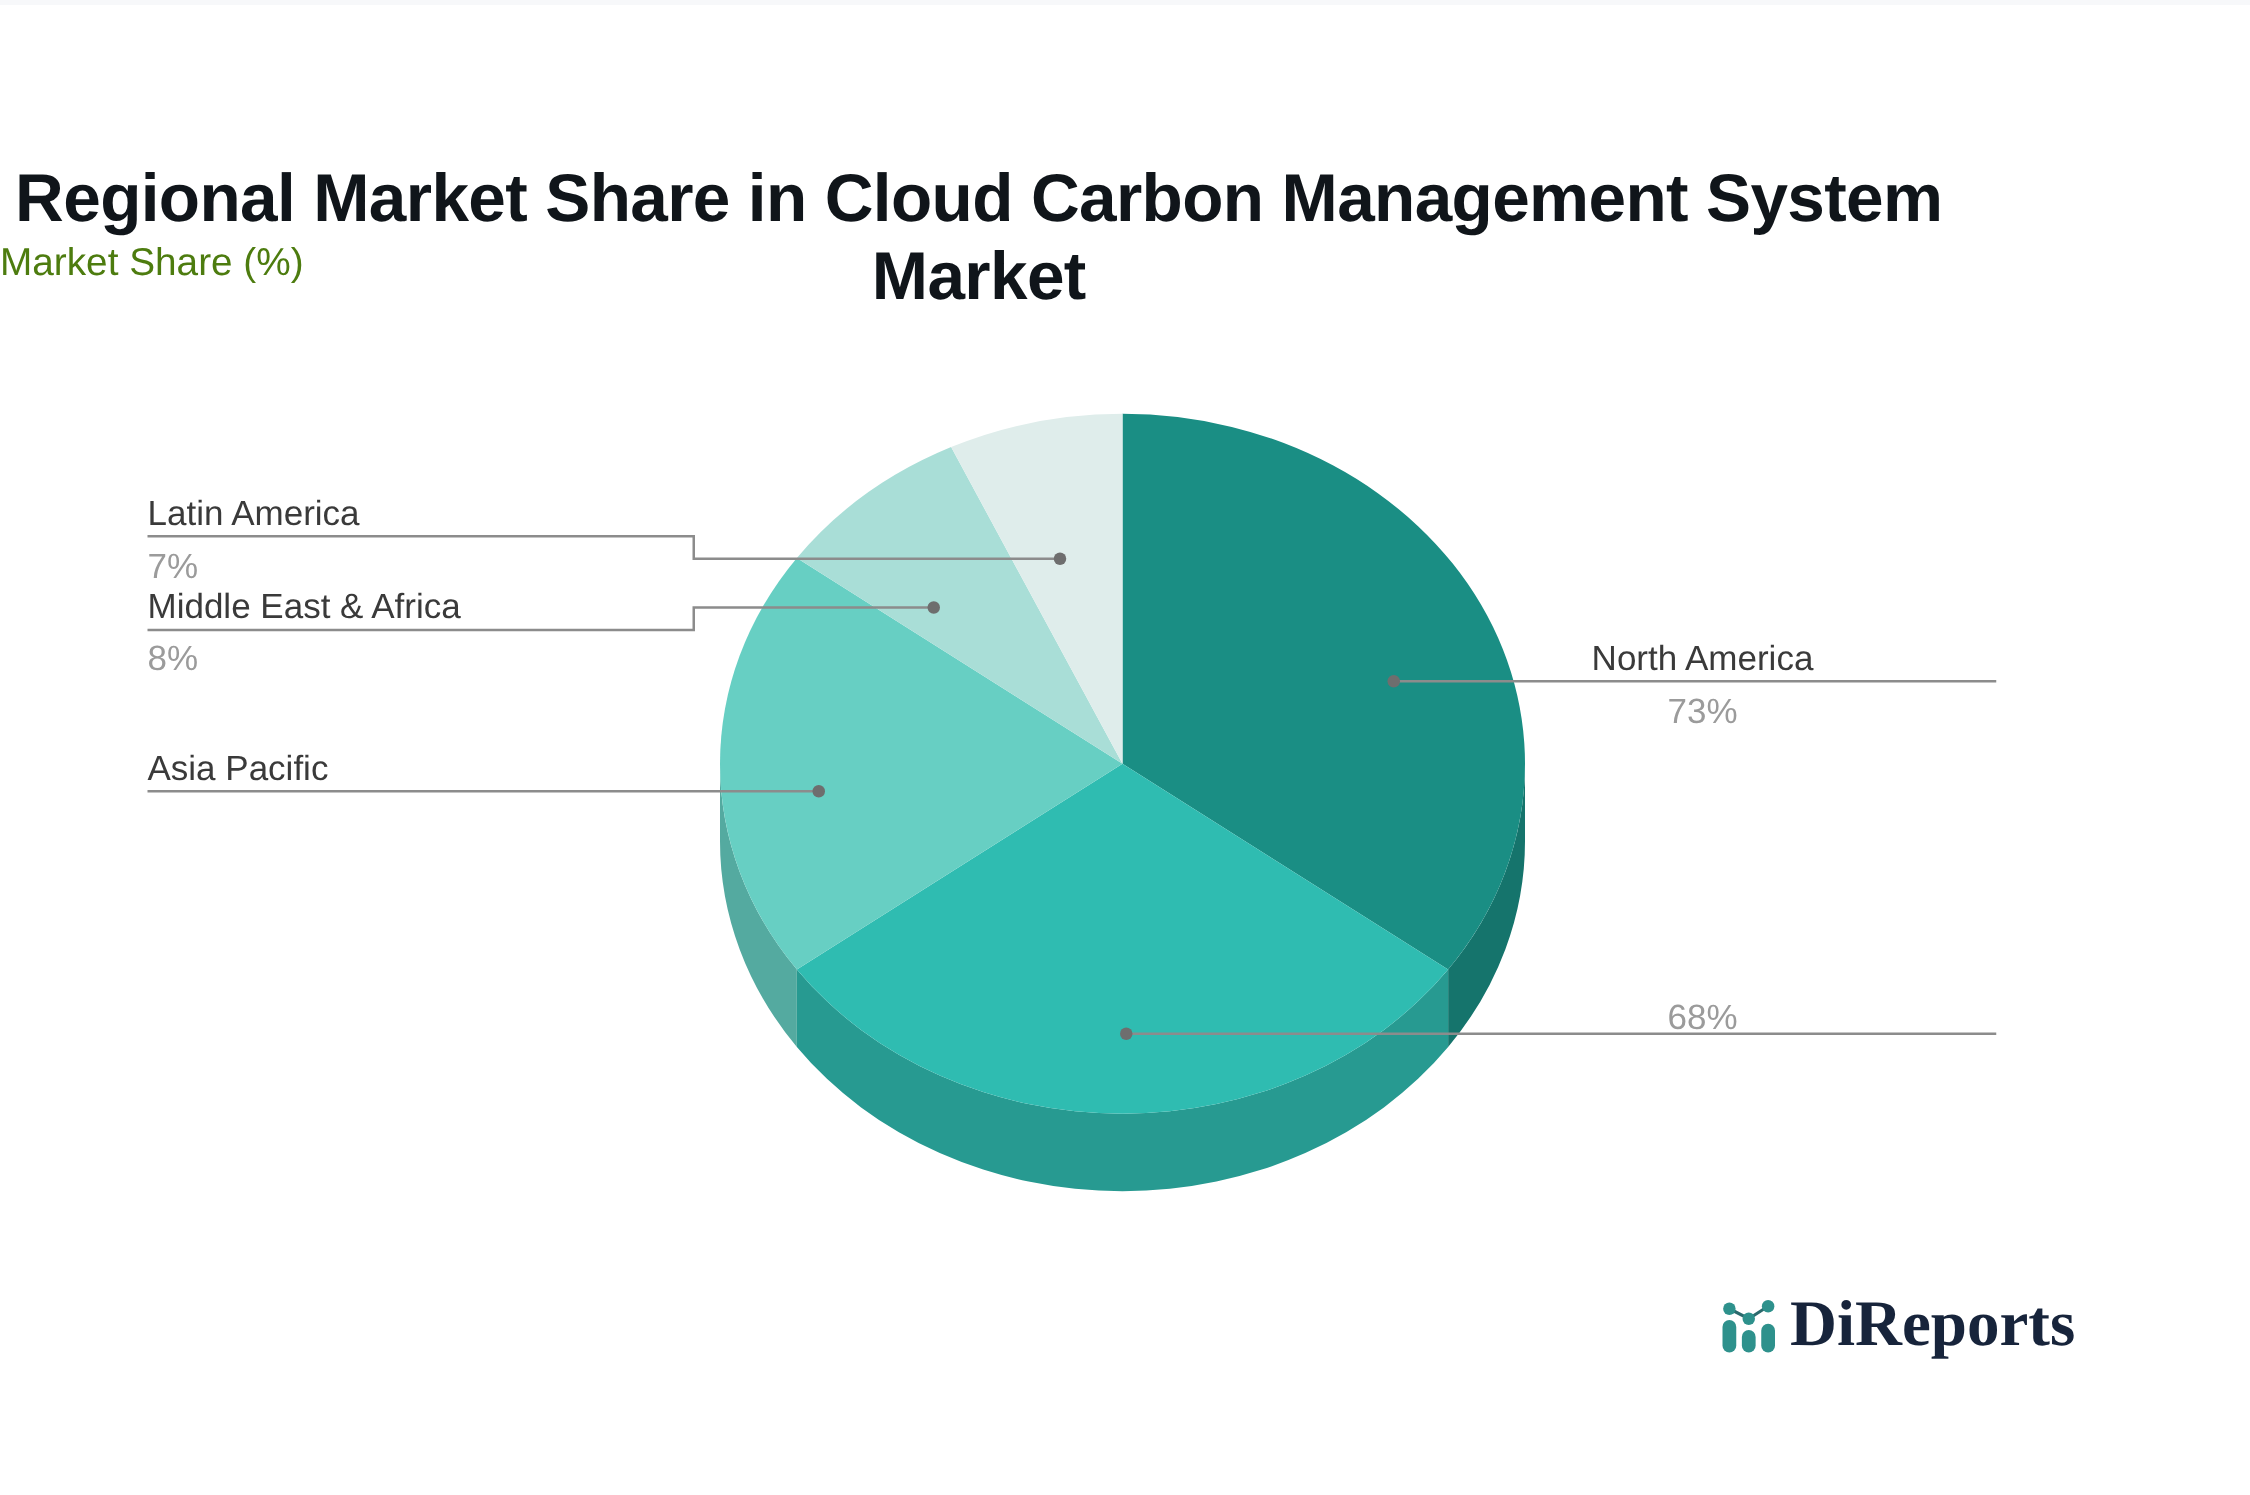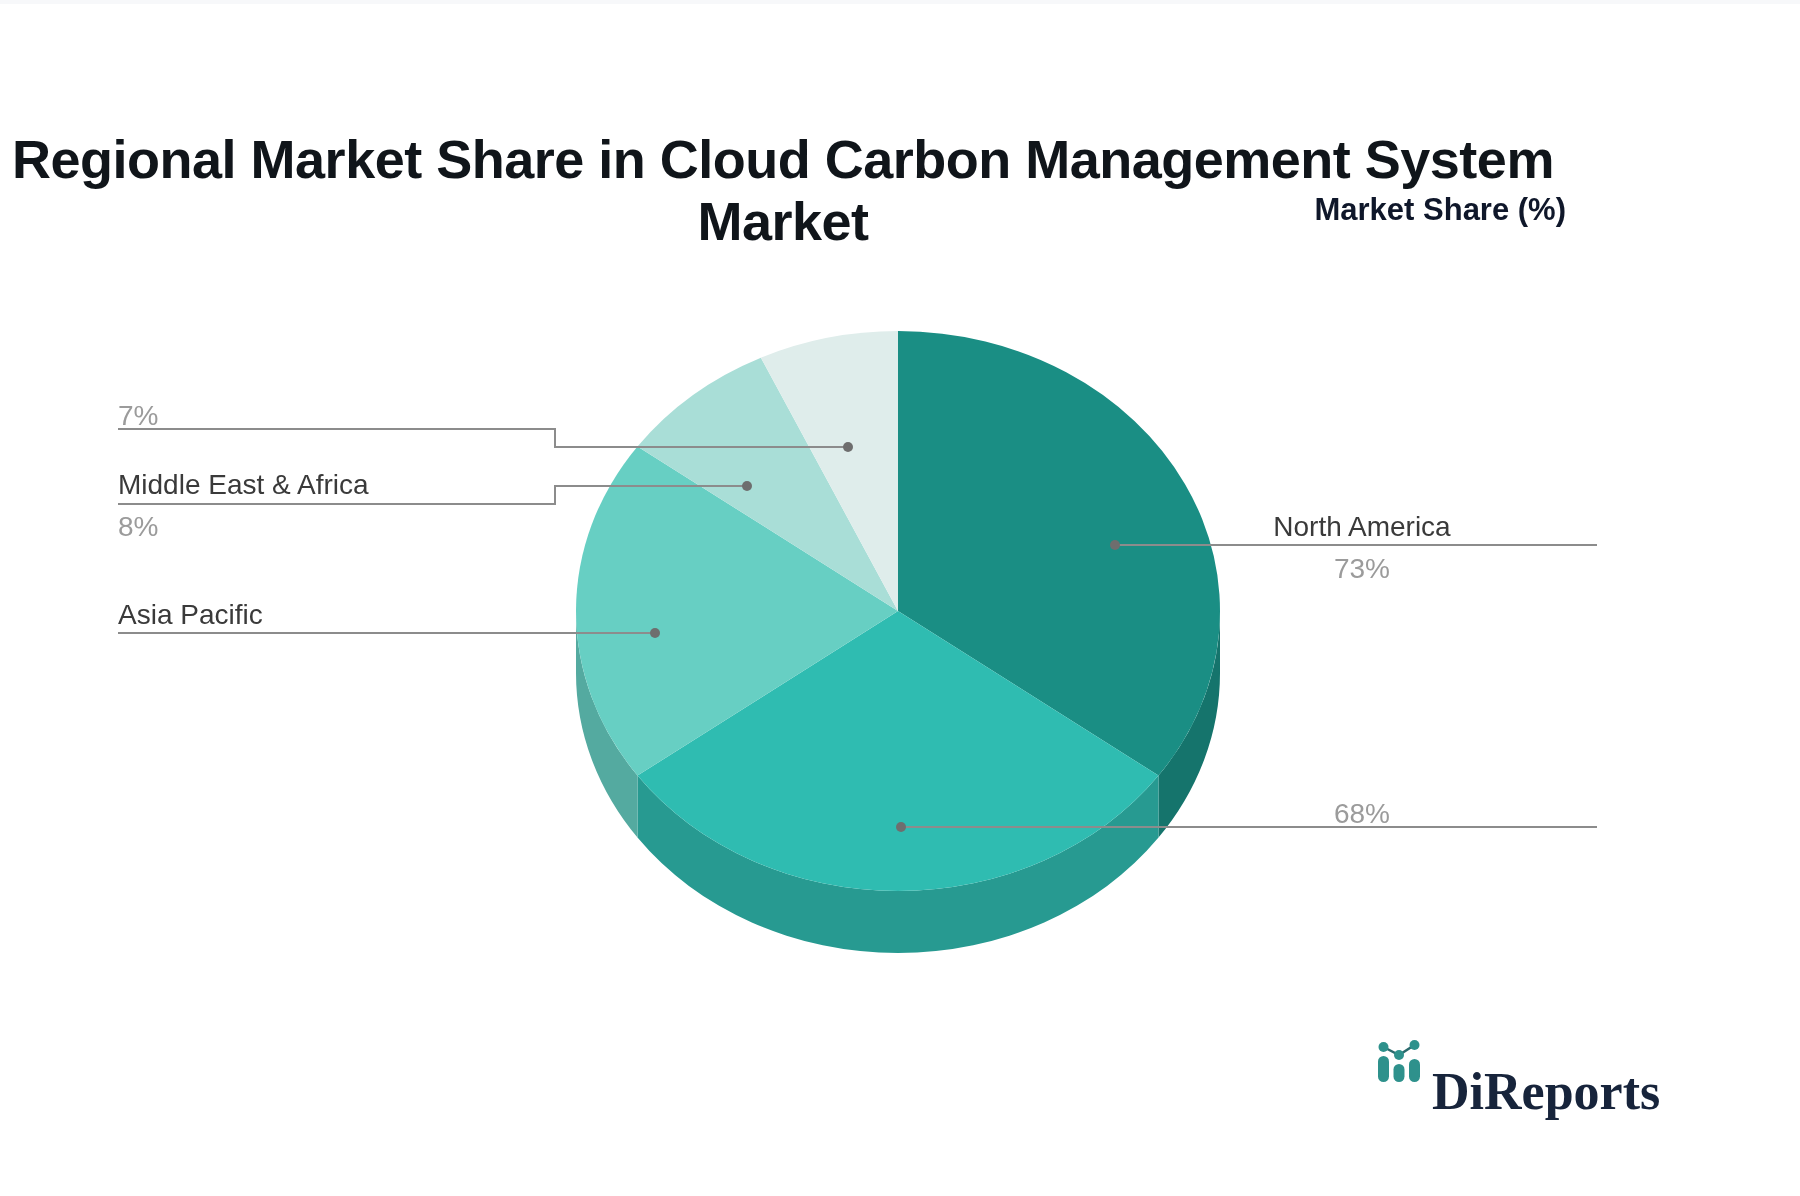--- a/index.html
+++ b/index.html
@@ -6,38 +6,38 @@
   body{
     width:1800px;height:1196px;position:relative;overflow:hidden;
     background:#ffffff;font-family:"Liberation Sans",sans-serif;
   }
   .top-strip{position:absolute;top:0;left:0;width:1800px;height:4px;background:#f7f8fa;}
   .chart-title{
     position:absolute;top:128px;left:0;width:1566px;text-align:center;
     font-size:54px;font-weight:700;color:#10151a;letter-spacing:-0.5px;
   }
   .chart-subtitle{
-    position:absolute;top:192px;left:0;width:1566px;text-align:right;
-    font-size:31px;font-weight:700;color:#0f172a;
+    position:absolute;top:192px;left:0;width:1566px;text-align:left;
+    font-size:31px;font-weight:400;color:#4d7c0f;
   }
   svg.chart-svg{position:absolute;top:0;left:0;width:1800px;height:1196px;}
   .co{position:absolute;width:470px;}
   .co .lbl{font-size:28px;line-height:37px;color:#3a3a3a;white-space:nowrap;}
   .co .val{font-size:28px;line-height:34px;color:#9b9b9b;margin-top:7px;}
   .co.right{text-align:center;}
   .co-na{right:203px;top:508px;}
   .co-eu{right:203px;top:790px;}
   .co-ap{left:118px;top:596px;}
   .co-mea{left:118px;top:466px;}
   .co-la{left:118px;top:392px;}
   .logo-icon{position:absolute;left:1376px;top:1038px;}
   .logo-text{
     position:absolute;left:1432px;top:1030px;
     font-family:"Liberation Serif",serif;font-weight:700;
-    font-size:52px;line-height:60px;color:#17243b;white-space:nowrap;margin-top:32px;
+    font-size:52px;line-height:60px;color:#17243b;white-space:nowrap;
   }
 </style>
 </head>
 <body>
 
 <div class="top-strip"></div>
 
 <div class="chart-title">Regional Market Share in Cloud Carbon Management System Market</div>
 <div class="chart-subtitle">Market Share (%)</div>
 
@@ -70,20 +70,21 @@
   <div class="val">68%</div>
 </div>
 <div class="co co-ap">
   <div class="lbl">Asia Pacific</div>
 </div>
 <div class="co co-mea">
   <div class="lbl">Middle East &amp; Africa</div>
   <div class="val">8%</div>
 </div>
 <div class="co co-la">
+  <div class="lbl">Latin America</div>
   <div class="val">7%</div>
 </div>
 
 <svg class="logo-icon" width="48" height="50" viewBox="0 0 48 50">
   <rect x="2" y="18" width="11" height="26" rx="5.5" fill="#2E918C"></rect>
   <rect x="17.5" y="26" width="11" height="18" rx="5.5" fill="#2E918C"></rect>
   <rect x="33" y="21" width="11" height="23" rx="5.5" fill="#2E918C"></rect>
   <polyline points="7.5,9 23,17 38.5,7" fill="none" stroke="#2b6a6d" stroke-width="2.5"></polyline>
   <circle cx="7.5" cy="9" r="5" fill="#2E918C"></circle>
   <circle cx="23" cy="17" r="5" fill="#2E918C"></circle>

